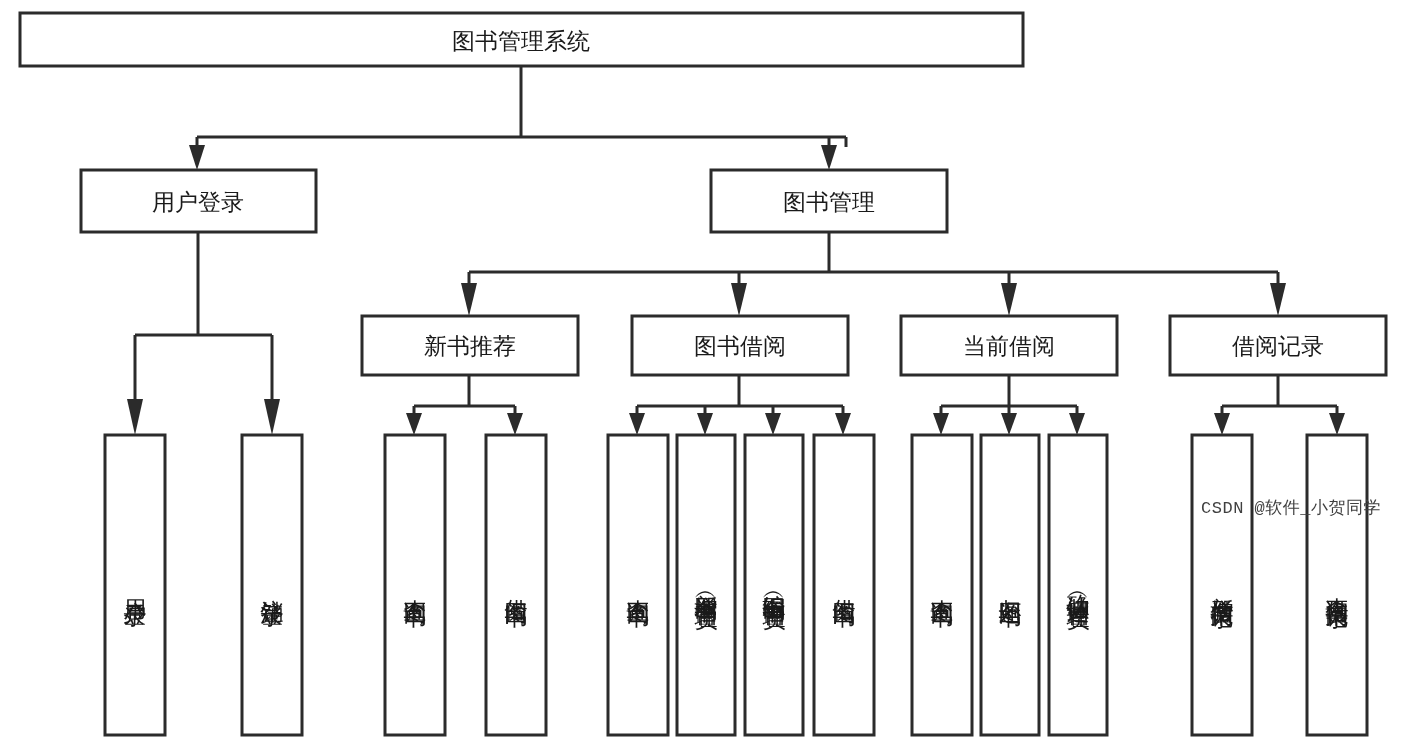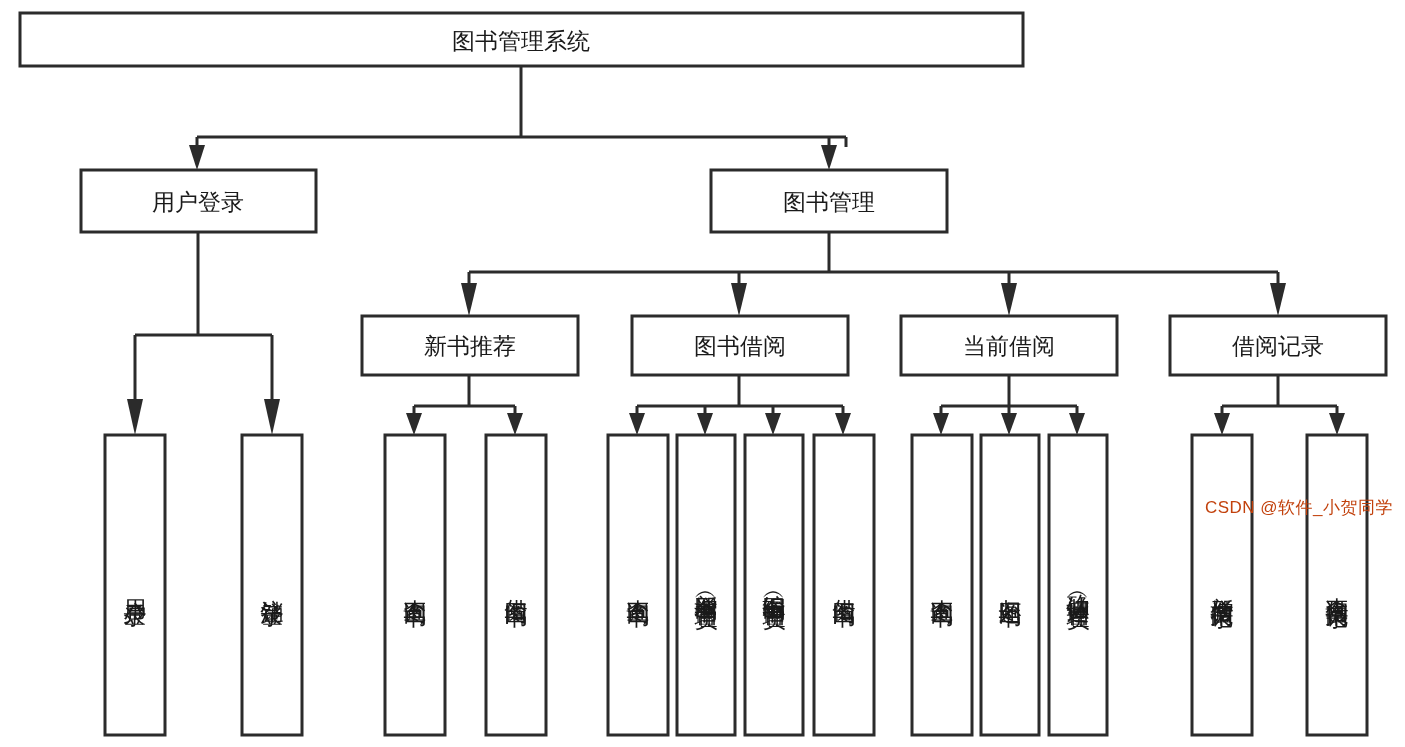--- a/index.html
+++ b/index.html
@@ -63,25 +63,25 @@
     color: #1a1a1a;
     writing-mode: vertical-rl;
     text-orientation: upright;
     letter-spacing: 2px;
     line-height: 1;
     text-align: center;
     white-space: nowrap;
   }
   #watermark {
     position: absolute;
-    right: 12px;
+    right: 24px;
     bottom: 4px;
-    font-family: Liberation Sans, sans-serif;
+    font-family: Liberation Mono, monospace;
     font-size: 17px;
-    color: #c2410c;
+    color: #404040;
     letter-spacing: 0.5px;
     white-space: nowrap;
     user-select: none;
   }
 </style>
 </head>
 <body>
 
 <div id="diagram-root">
 

